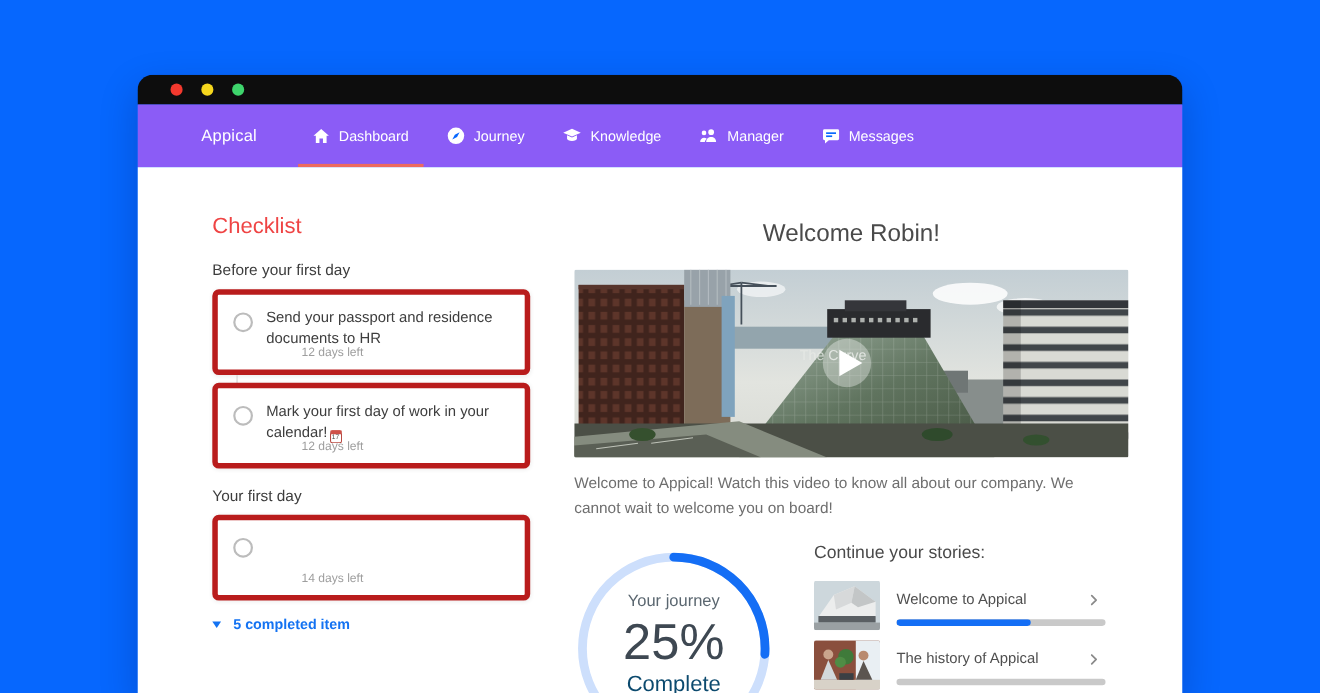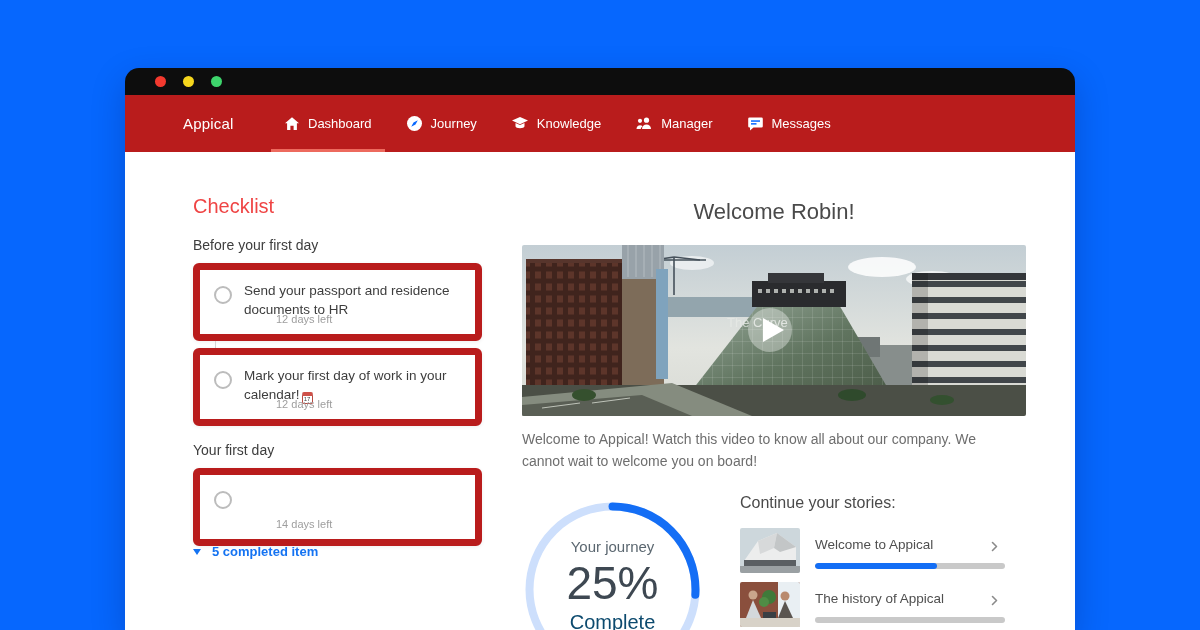--- a/index.html
+++ b/index.html
@@ -8,21 +8,21 @@
 
   
   .window { position:absolute; left:125px; top:68px; width:950px; height:562px;
             border-radius:14px 14px 0 0; overflow:hidden;
             box-shadow:0 12px 34px rgba(0,10,60,.22); }
   .titlebar { height:27px; background:#0d0d0d; display:flex; align-items:center; padding-left:30px; gap:17px; }
   .tl-dot { width:11px; height:11px; border-radius:50%; }
   .tl-red { background:#f3392e; } .tl-yellow { background:#f5d61d; } .tl-green { background:#3ed46c; }
 
   
-  .navbar { height:57px; background:#b91c1c; position:relative; display:flex; align-items:center; }
+  .navbar { height:57px; background:#8b5cf6; position:relative; display:flex; align-items:center; }
   .brand { position:absolute; left:58px; color:#fff; font-size:15px; font-weight:500; letter-spacing:.2px; }
   .nav-items { position:absolute; left:146px; top:0; height:57px; display:flex; gap:8px; }
   .nav-item { position:relative; display:flex; align-items:center; gap:8px; padding:0 13px; color:#fff;
               font-size:13px; cursor:pointer; }
   .nav-item svg { display:block; }
   .nav-item.active::after { content:""; position:absolute; left:0; right:0; bottom:0; height:3px; background:#ed6a5e; }
   .nav-right { position:absolute; right:26px; top:0; height:57px; display:flex; align-items:center; gap:19px; }
   .icon-dim { opacity:.55; }
   .avatar { width:25px; height:25px; border-radius:50%; background:#e63a4f; position:relative; overflow:hidden; margin-left:2px; }
   .avatar .hair { position:absolute; left:4px; top:2px; width:17px; height:14px; border-radius:50%; background:#32211c; }
@@ -31,32 +31,32 @@
   .user-name { color:#fff; font-size:14px; }
 
   
   .content { height:478px; background:#fff; position:relative; }
 
   .h-checklist { position:absolute; left:68px; top:43px; font-size:20px; color:#ef4444; font-weight:500; }
   .section-heading { position:absolute; left:68px; font-size:14px; color:#3d3d3d; }
   .sec-1 { top:85px; } .sec-2 { top:290px; }
 
   .card { position:absolute; left:68px; width:289px; height:78px; background:#fff;
-          border:7px solid #b91c1c; border-radius:6px; box-shadow:0 1px 4px rgba(0,0,0,.07); cursor:pointer; }
+          border:5px solid #b91c1c; border-radius:6px; box-shadow:0 1px 4px rgba(0,0,0,.07); cursor:pointer; }
   .card-1 { top:111px; } .card-2 { top:196px; } .card-3 { top:316px; }
   .connector { position:absolute; left:90px; top:189px; width:1px; height:8px; background:#d4d4d4; }
   .check-circle { position:absolute; left:14px; top:16px; width:18px; height:18px; border:2px solid #bcbcbc;
                   border-radius:50%; background:#fff; cursor:pointer; }
   .card-text { position:absolute; left:44px; top:11px; width:236px; font-size:13.5px; line-height:19px; color:#3d3d3d; }
   .card-due { position:absolute; left:44px; bottom:9px; font-size:11px; color:#9e9e9e;margin-left:32px; }
   .cal-emoji { display:inline-block; width:11px; height:12px; background:#fff; border:1px solid #b84a42;
                border-top:4px solid #cf5149; border-radius:2px; font-size:6px; line-height:7px; text-align:center;
                color:#444; vertical-align:-2px; margin-left:2px; }
 
-  .completed-link { position:absolute; left:68px; top:392px; display:flex; align-items:center; gap:11px; cursor:pointer;text-align:right; }
+  .completed-link { position:absolute; left:68px; top:408px; display:flex; align-items:center; gap:11px; cursor:pointer;text-align:right; }
   .caret-down { width:0; height:0; border-left:4.5px solid transparent; border-right:4.5px solid transparent;
                 border-top:6px solid #1473f2; }
   .completed-label { font-size:13px; font-weight:bold; color:#1473f2; }
 
   
   .welcome-title { position:absolute; left:397px; top:47px; width:504px; text-align:center;
                    font-size:22px; color:#4a4a4a; }
   .video { position:absolute; left:397px; top:93px; width:504px; height:171px; border-radius:2px; overflow:hidden; cursor:pointer; }
   .video svg { display:block; }
   .description { position:absolute; left:397px; top:277px; width:480px; font-size:14px; line-height:21.5px; color:#6e6e6e; }

